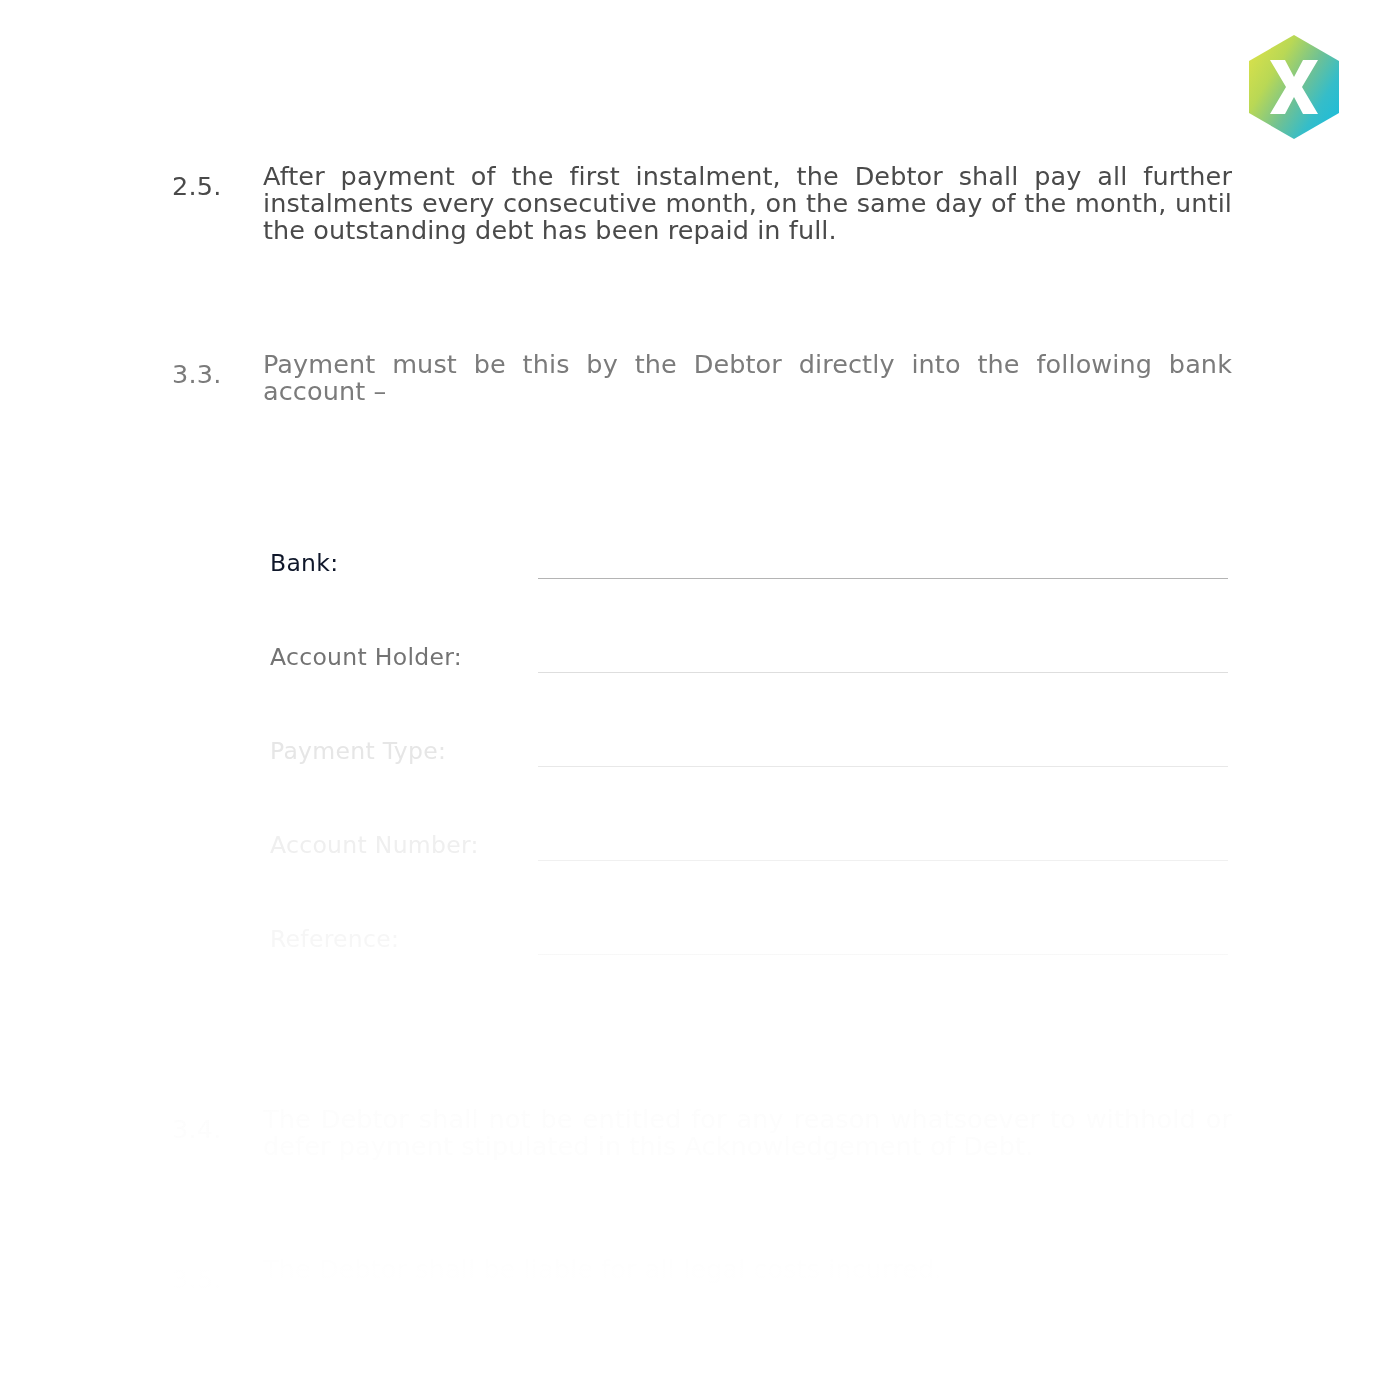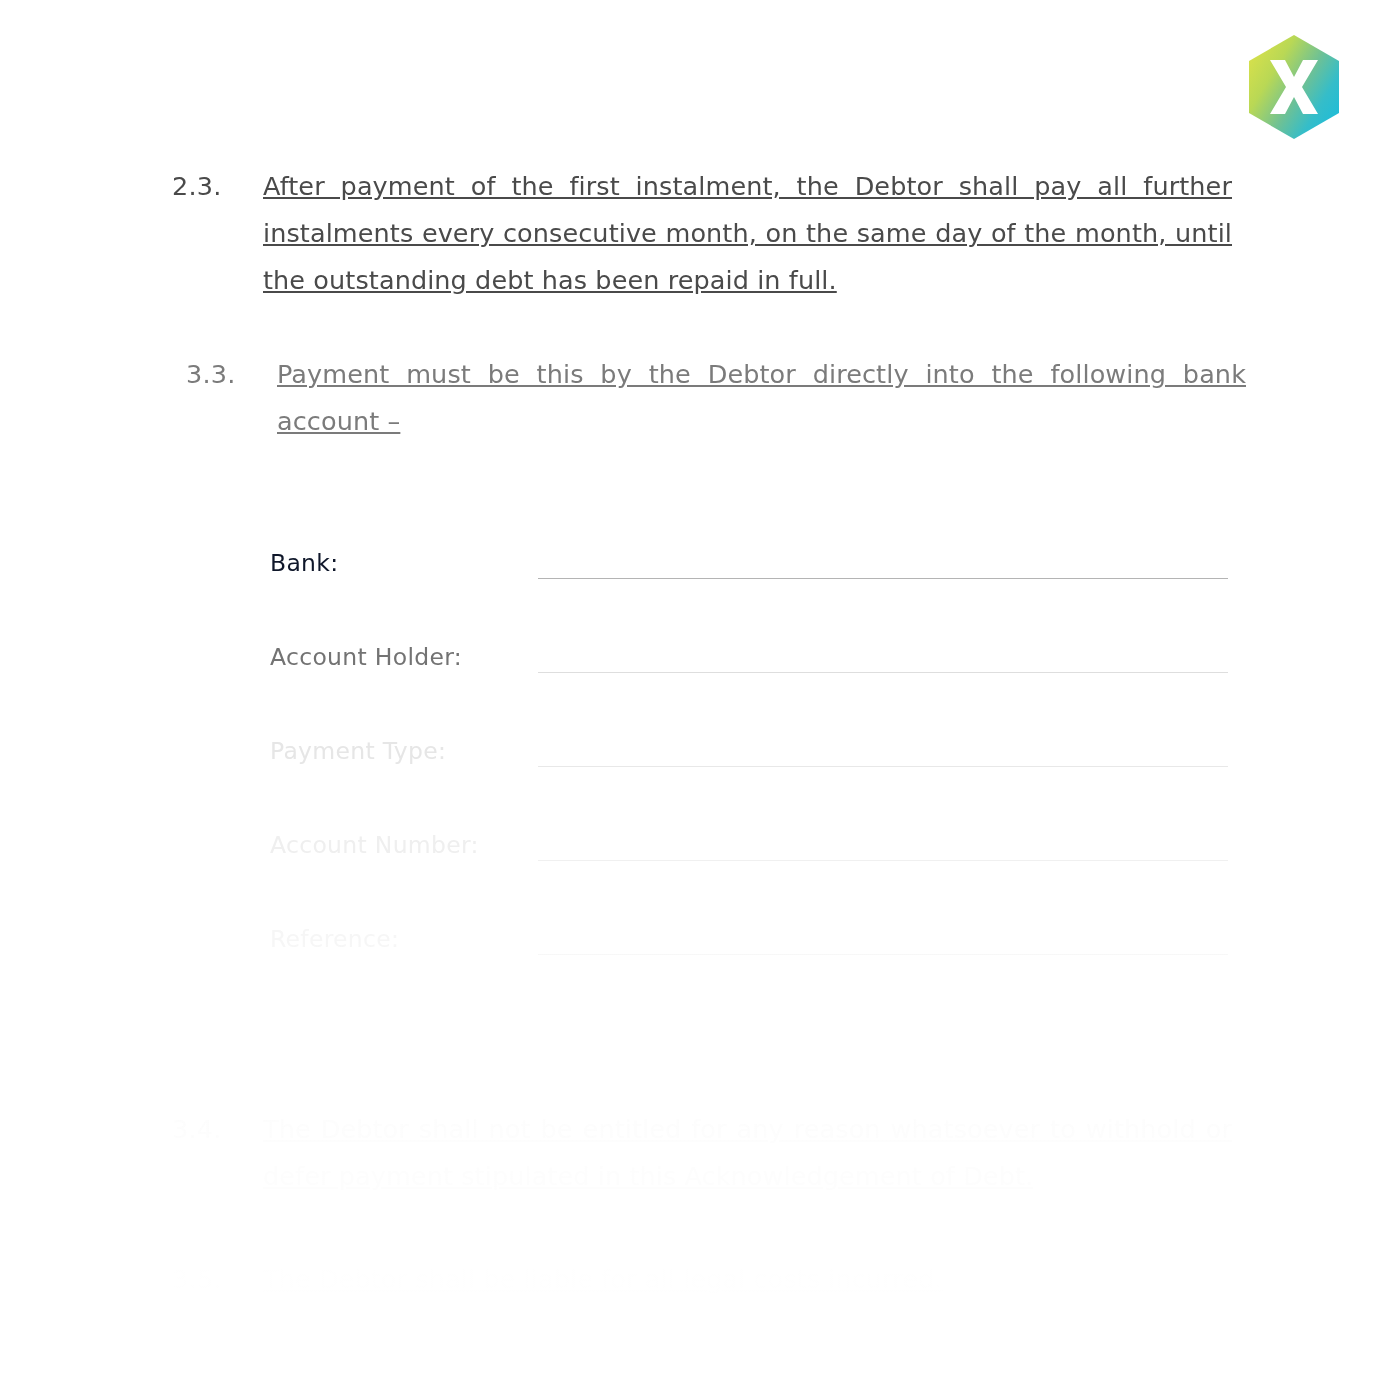--- a/index.html
+++ b/index.html
@@ -43,34 +43,33 @@
   .clause-num {
     width: 91px;
     flex: 0 0 91px;
     font-size: 25.5px;
     line-height: 47px;
     letter-spacing: 0.2px;
   }
   .clause-body {
     flex: 1 1 auto;
     font-size: 25.5px;
-    line-height: 47px;
+    line-height: 27px;
     text-align: justify;
     text-justify: inter-word;
     letter-spacing: 0.1px;
-    text-decoration: underline;
   }
 
   
   .justify-all {
     text-align: justify;
   }
 
   #clause-32 { top: 163px; color: #4a4a4a; }
-  #clause-33 { top: 351px; color: #7b7b7b; margin-left: 14px; }
+  #clause-33 { top: 351px; color: #7b7b7b; }
   #clause-34 { top: 1106px; color: #fafafa; }
   #clause-35 { top: 1256px; color: #fdfdfd; }
 
   
   .form-block {
     position: absolute;
     left: 270px;
     top: 540px;
     width: 960px;
   }
@@ -133,21 +132,21 @@
           <stop offset="80%" stop-color="#35bdc9"></stop>
           <stop offset="100%" stop-color="#1fbcd8"></stop>
         </linearGradient>
       </defs>
       <path d="M50 2 L95 28 L95 80 L50 106 L5 80 L5 28 Z" fill="url(#hexgrad)"></path>
       <path d="M26 27 L41 27 L50 44 L59 27 L74 27 L58 54 L74 81 L59 81 L50 64 L41 81 L26 81 L42 54 Z" fill="#ffffff"></path>
     </svg>
   </div>
 
   <div class="clause" id="clause-32">
-    <div class="clause-num">2.3.</div>
+    <div class="clause-num">2.5.</div>
     <div class="clause-body justify-all">After payment of the first instalment, the Debtor shall pay all further instalments every consecutive month, on the same day of the month, until the outstanding debt has been repaid in full.</div>
   </div>
 
   <div class="clause" id="clause-33">
     <div class="clause-num">3.3.</div>
     <div class="clause-body justify-all">Payment must be this by the Debtor directly into the following bank account –</div>
   </div>
 
   <div class="form-block">
 

